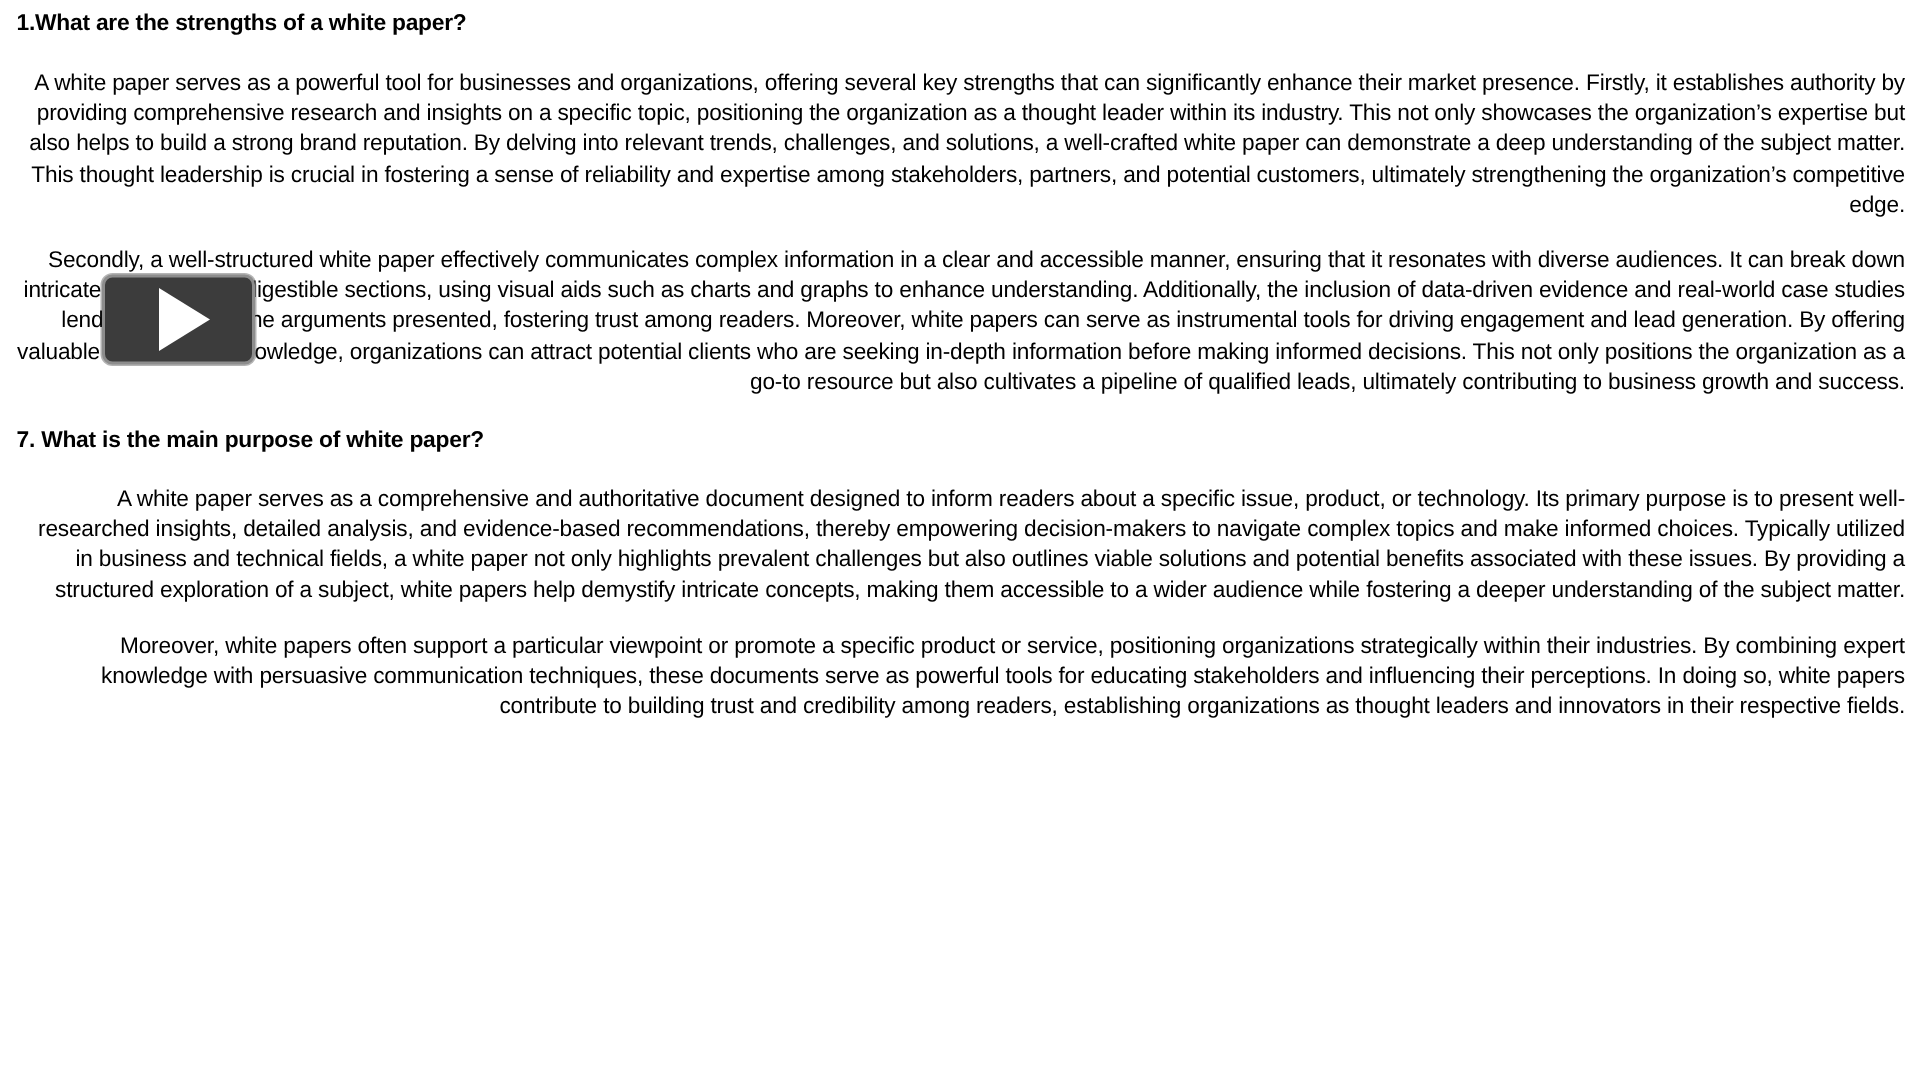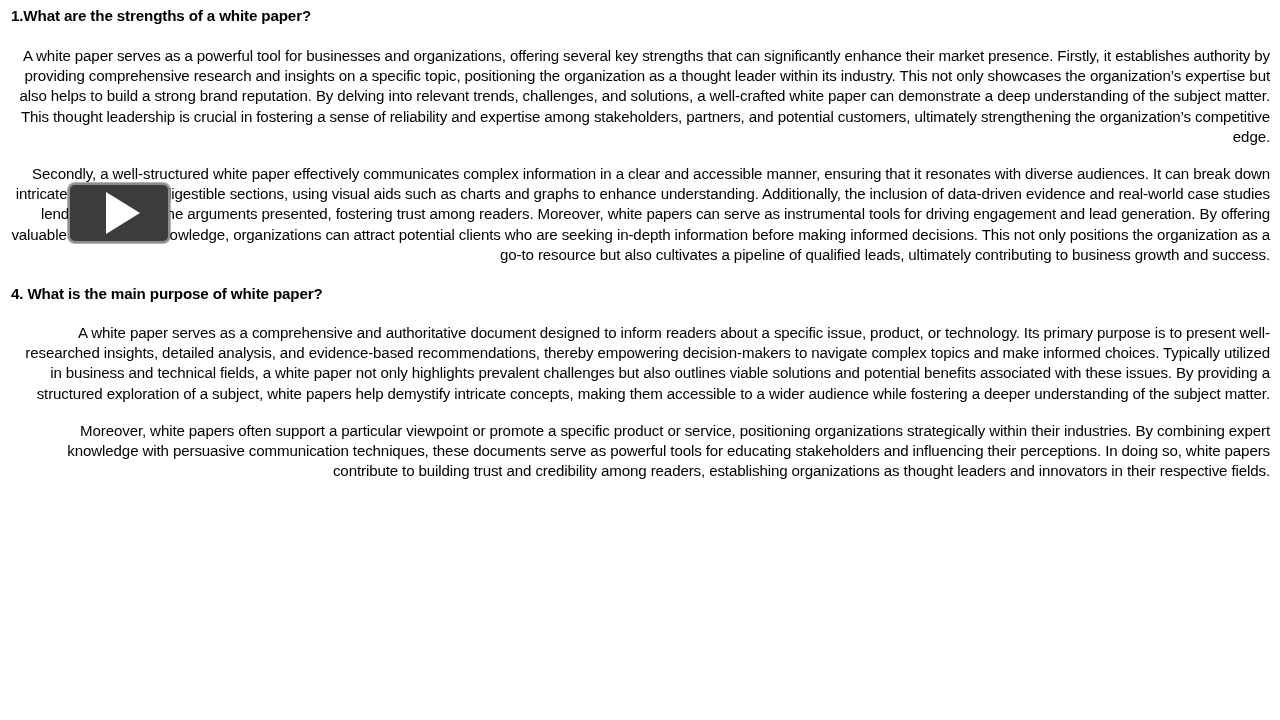--- a/index.html
+++ b/index.html
@@ -87,21 +87,21 @@
   <div class="spacer-lg"></div>
 
   <p class="doc-paragraph">  A white paper serves as a powerful tool for businesses and organizations, offering several key strengths that can significantly enhance their market presence. Firstly, it establishes authority by providing comprehensive research and insights on a specific topic, positioning the organization as a thought leader within its industry. This not only showcases the organization’s expertise but also helps to build a strong brand reputation. By delving into relevant trends, challenges, and solutions, a well-crafted white paper can demonstrate a deep understanding of the subject matter. This thought leadership is crucial in fostering a sense of reliability and expertise among stakeholders, partners, and potential customers, ultimately strengthening the organization’s competitive edge.</p>
 
   <div class="spacer-sm"></div>
 
   <p class="doc-paragraph">Secondly, a well-structured white paper effectively communicates complex information in a clear and accessible manner, ensuring that it resonates with diverse audiences. It can break down intricate concepts into digestible sections, using visual aids such as charts and graphs to enhance understanding. Additionally, the inclusion of data-driven evidence and real-world case studies lends credibility to the arguments presented, fostering trust among readers. Moreover, white papers can serve as instrumental tools for driving engagement and lead generation. By offering valuable insights and knowledge, organizations can attract potential clients who are seeking in-depth information before making informed decisions. This not only positions the organization as a go-to resource but also cultivates a pipeline of qualified leads, ultimately contributing to business growth and success.</p>
 
   <div class="spacer-md"></div>
 
-  <h1 class="doc-heading">4. What is the main purpose of white paper?</h1>
+  <h1 class="doc-heading">7. What is the main purpose of white paper?</h1>
 
   <div class="spacer-md"></div>
 
   <p class="doc-paragraph">A white paper serves as a comprehensive and authoritative document designed to inform readers about a specific issue, product, or technology. Its primary purpose is to present well-researched insights, detailed analysis, and evidence-based recommendations, thereby empowering decision-makers to navigate complex topics and make informed choices. Typically utilized in business and technical fields, a white paper not only highlights prevalent challenges but also outlines viable solutions and potential benefits associated with these issues. By providing a structured exploration of a subject, white papers help demystify intricate concepts, making them accessible to a wider audience while fostering a deeper understanding of the subject matter.</p>
 
   <div class="spacer-sm"></div>
 
   <p class="doc-paragraph">Moreover, white papers often support a particular viewpoint or promote a specific product or service, positioning organizations strategically within their industries. By combining expert knowledge with persuasive communication techniques, these documents serve as powerful tools for educating stakeholders and influencing their perceptions. In doing so, white papers contribute to building trust and credibility among readers, establishing organizations as thought leaders and innovators in their respective fields.</p>
 
   <div class="play-overlay">

